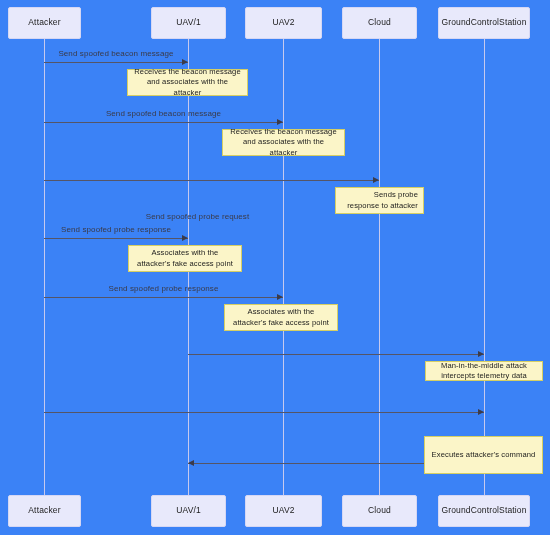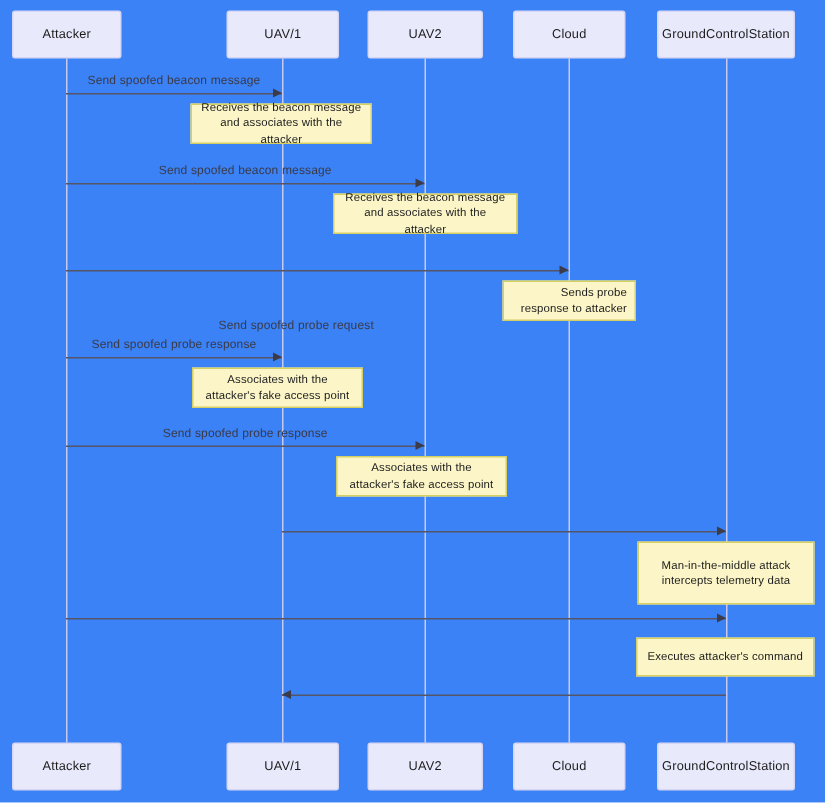--- a/index.html
+++ b/index.html
@@ -150,19 +150,19 @@
     </div>
     <div class="note" style="left: 335px; top: 187px; width: 89px; height: 27px; text-align: right;">
       <span>Sends probe response to attacker</span>
     </div>
     <div class="note" style="left: 128px; top: 245px; width: 114px; height: 27px;">
       <span>Associates with the attacker's fake access point</span>
     </div>
     <div class="note" style="left: 224px; top: 304px; width: 114px; height: 27px;">
       <span>Associates with the attacker's fake access point</span>
     </div>
-    <div class="note" style="left: 425px; top: 361px; width: 118px; height: 42px;">
+    <div class="note" style="left: 425px; top: 361px; width: 118px; height: 20px;">
       <span>Man-in-the-middle attack intercepts telemetry data</span>
     </div>
-    <div class="note" style="left: 424px; top: 425px; width: 119px; height: 26px;">
+    <div class="note" style="left: 424px; top: 436px; width: 119px; height: 38px;">
       <span>Executes attacker's command</span>
     </div>
   </div>
 
 </body></html>

